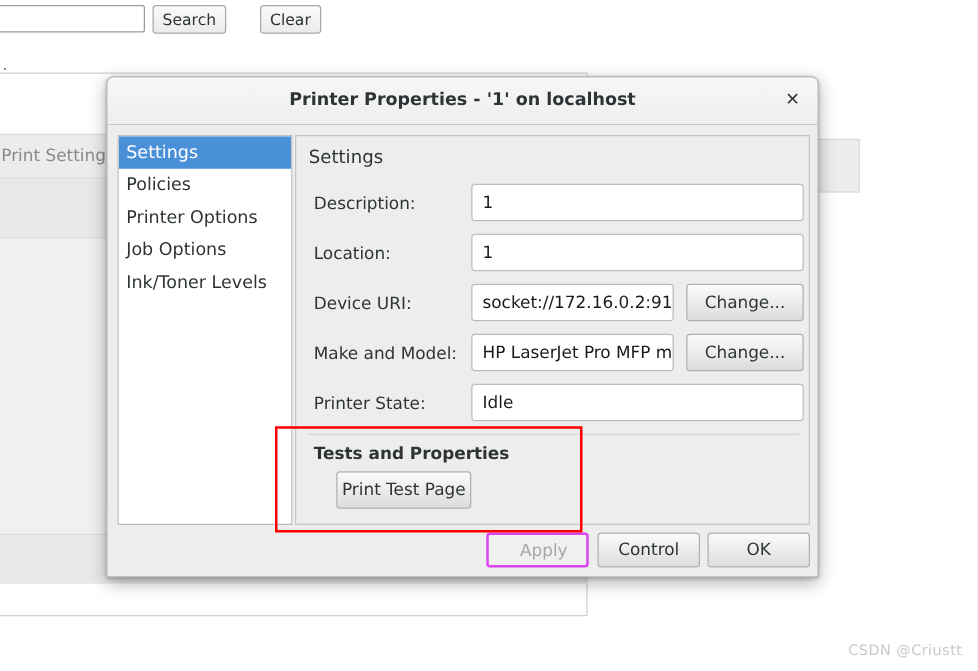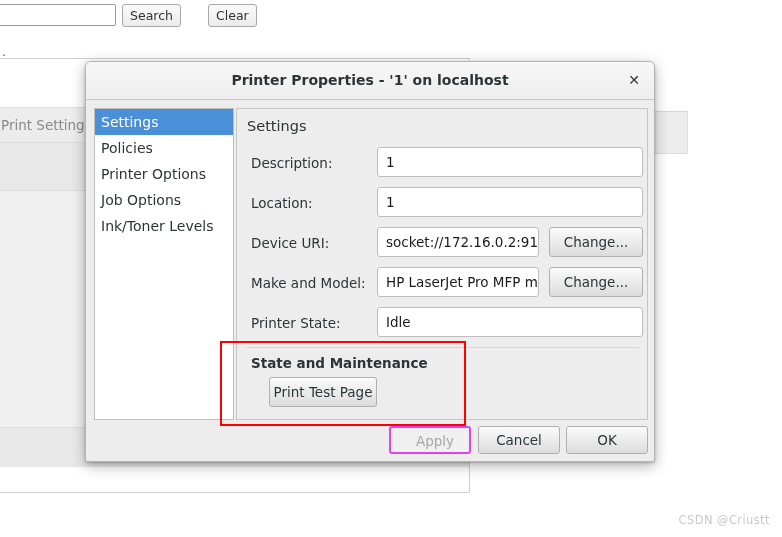--- a/index.html
+++ b/index.html
@@ -433,26 +433,26 @@
         <div class="change-btn">Change...</div>
       </div>
 
       <div class="form-row" id="row-printerstate">
         <div class="form-label">Printer State:</div>
         <div class="form-field field-wide">Idle</div>
       </div>
 
       <div id="content-sep"></div>
 
-      <div id="tests-title">State and Maintenance</div>
+      <div id="tests-title">Tests and Properties</div>
 
       <div id="print-test-btn">Print Test Page</div>
     </div>
 
     <div class="action-btn" id="btn-apply">Apply</div>
-    <div class="action-btn" id="btn-cancel">Cancel</div>
+    <div class="action-btn" id="btn-cancel">Control</div>
     <div class="action-btn" id="btn-ok">OK</div>
   </div>
 </div>
 
 <div id="red-highlight"></div>
 
 <div id="watermark">CSDN @Criustt</div>
 
 </body></html>

